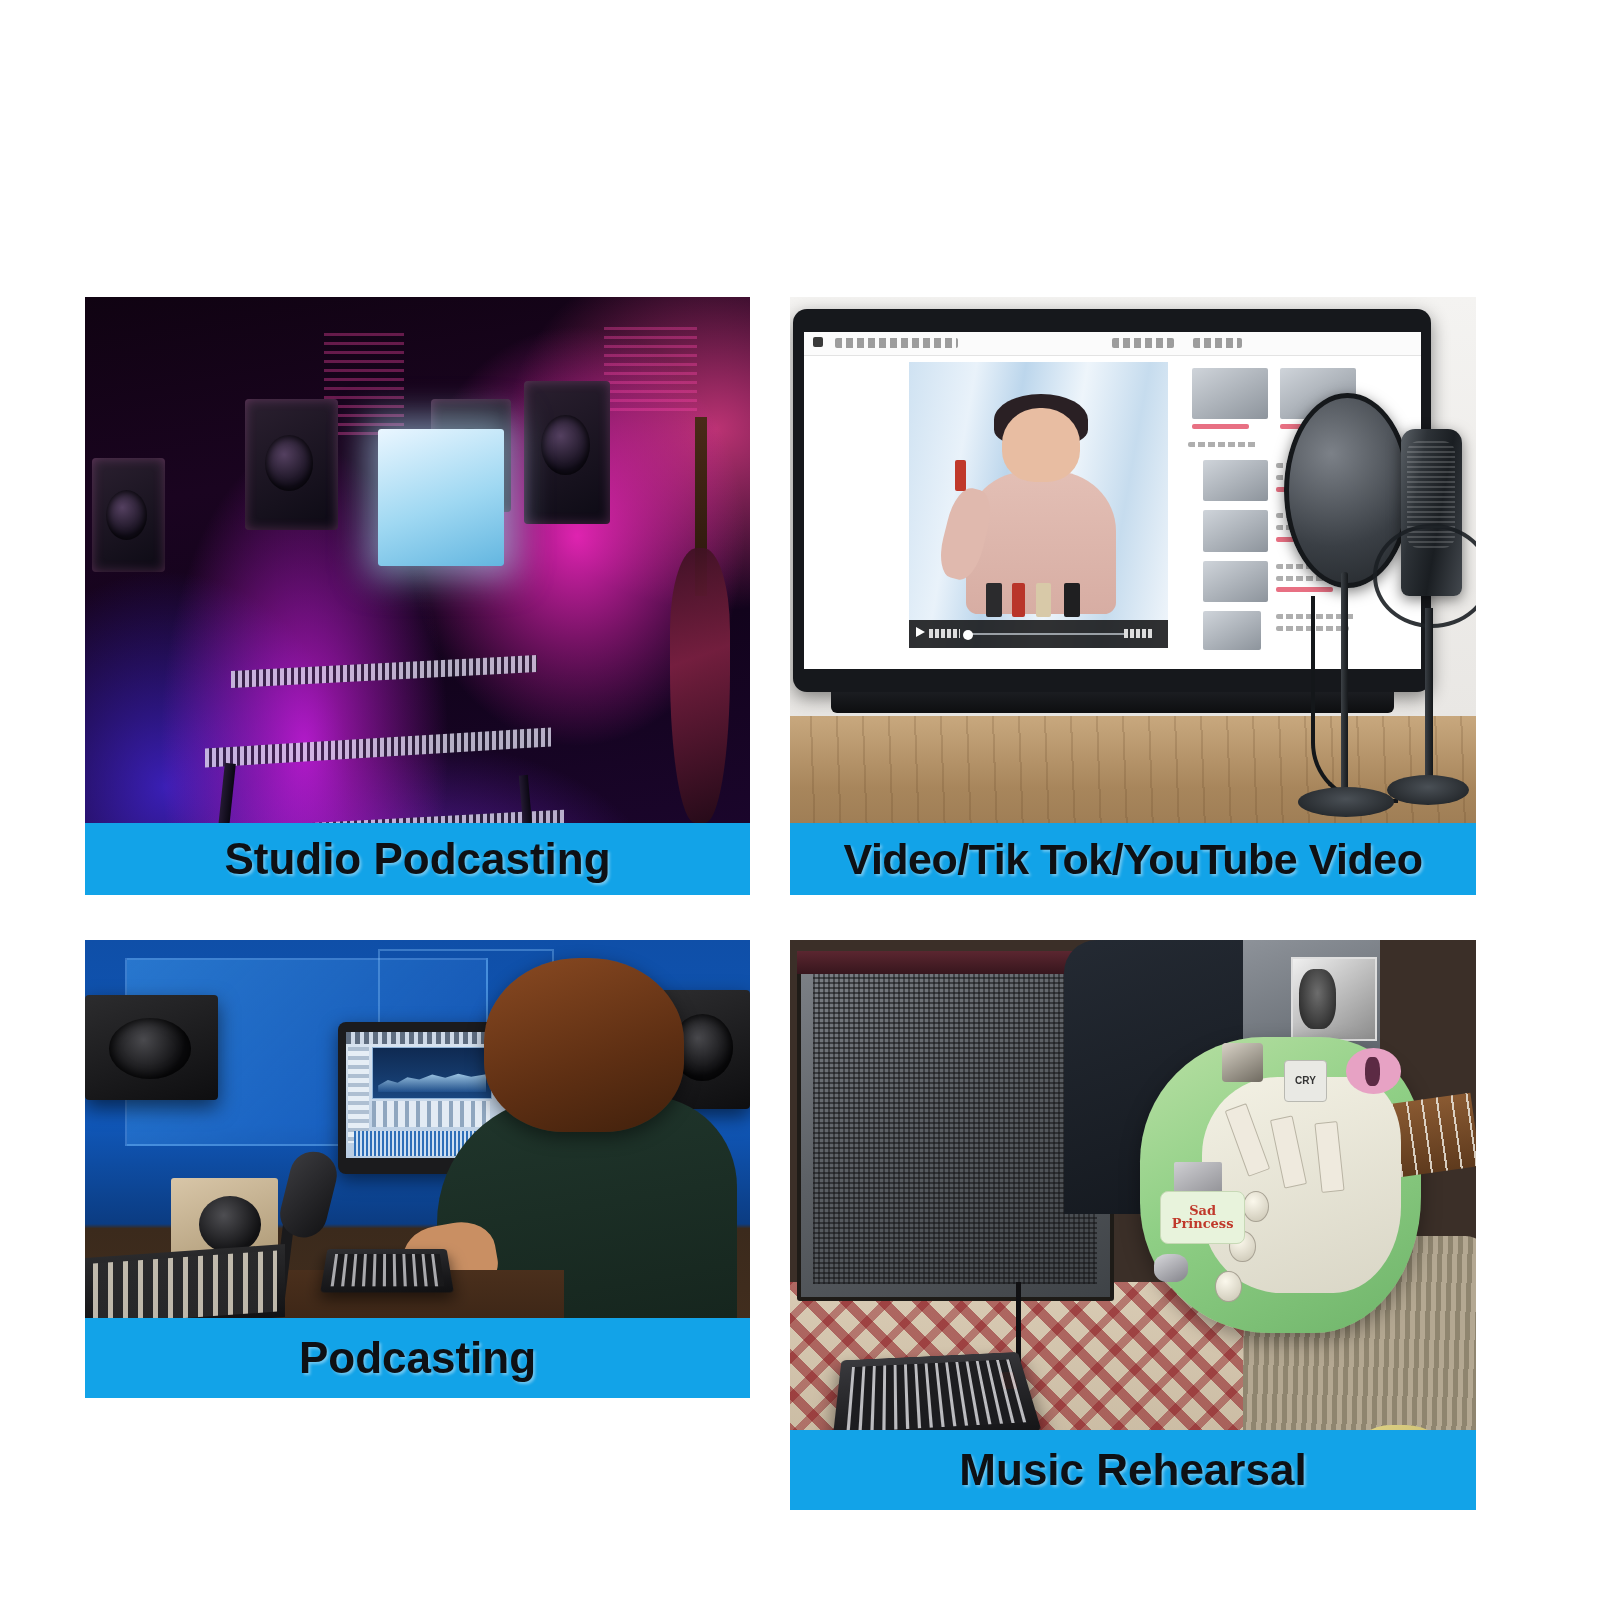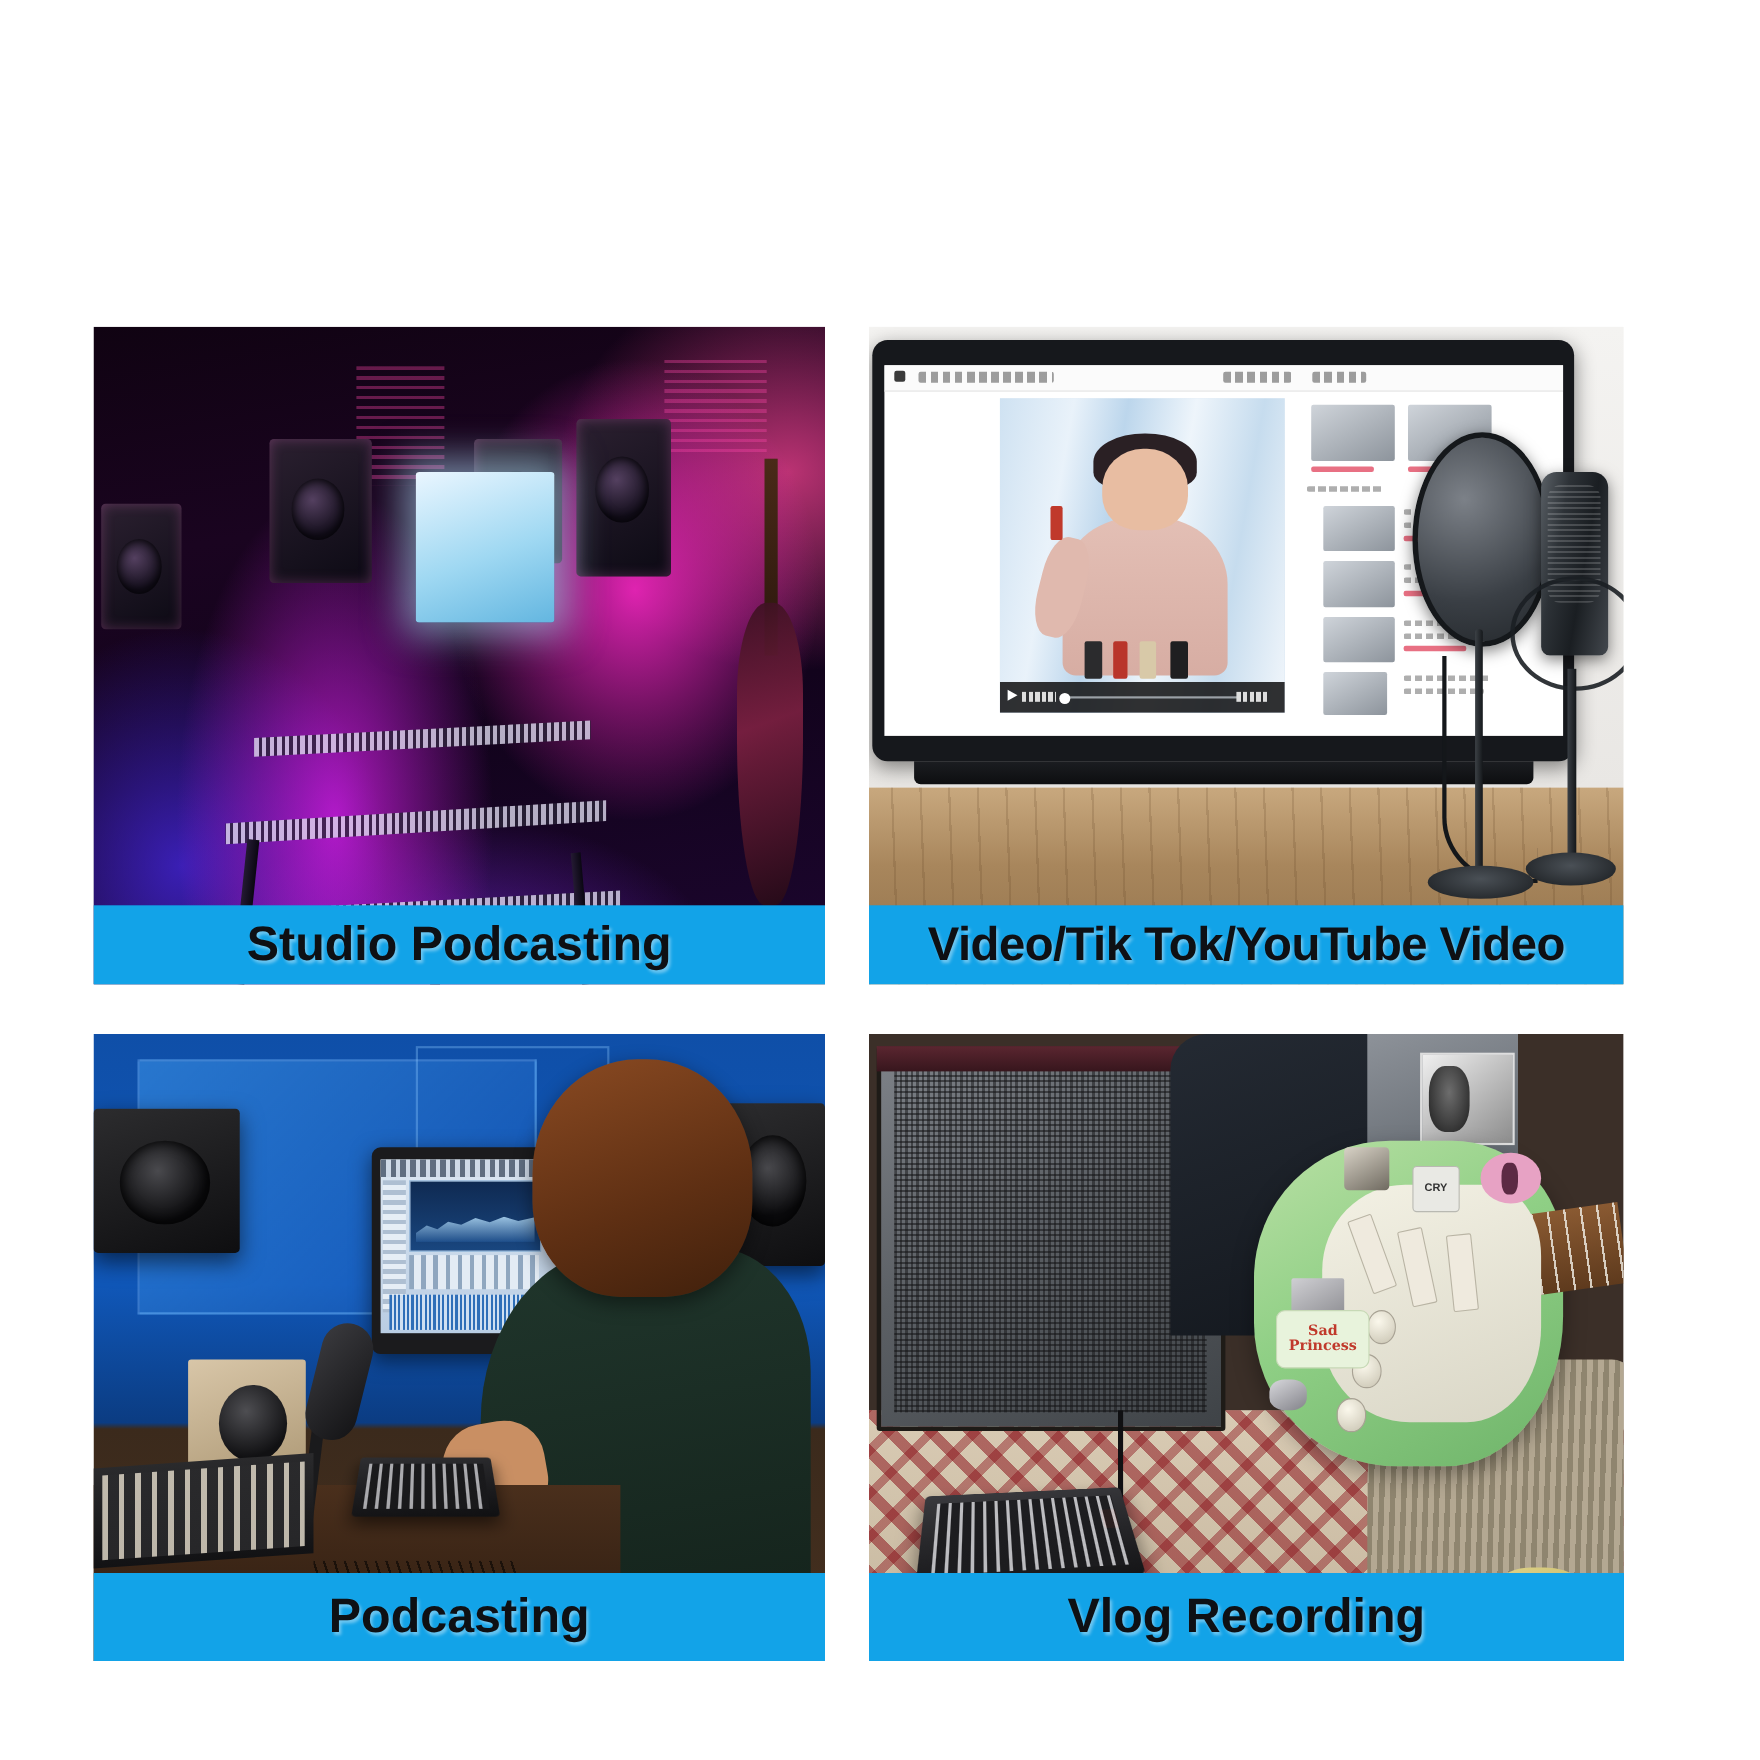--- a/index.html
+++ b/index.html
@@ -40,21 +40,21 @@
     text-shadow:2px 2px 3px rgba(255,255,255,0.4);
     white-space:nowrap;
   }
   .cap-wide .caption-text{font-size:43px;letter-spacing:-0.5px;}
 
   
   #p-tl{left:85px;top:297px;width:665px;height:598px;}
   #p-tl .caption{height:72px;}
   #p-tr{left:790px;top:297px;width:686px;height:598px;}
   #p-tr .caption{height:72px;}
-  #p-bl{left:85px;top:940px;width:665px;height:570px;}
+  #p-bl{left:85px;top:940px;width:665px;height:458px;}
   #p-bl .caption{height:80px;}
   #p-br{left:790px;top:940px;width:686px;height:570px;}
   #p-br .caption{height:80px;}
 
   
   .studio{
     width:100%;height:100%;
     background:
       radial-gradient(ellipse 240px 300px at 74% 40%, rgba(255,40,200,.85), transparent 70%),
       radial-gradient(ellipse 200px 420px at 33% 75%, rgba(215,30,235,.8), transparent 72%),
@@ -533,18 +533,18 @@
           <div class="mu-sticker mu-st-pink"></div>
           <div class="mu-sticker mu-st-sad">Sad Princess</div>
 
           <div class="mu-cable"></div>
           <div class="mu-mixer">
             <span class="mu-mixer-red"></span>
           </div>
         </div>
       </div>
       <div class="caption">
-        <span class="caption-text">Vlog Recording</span>
+        <span class="caption-text">Music Rehearsal</span>
       </div>
     </div>
 
   </div>
 </div>
 
 </body></html>

